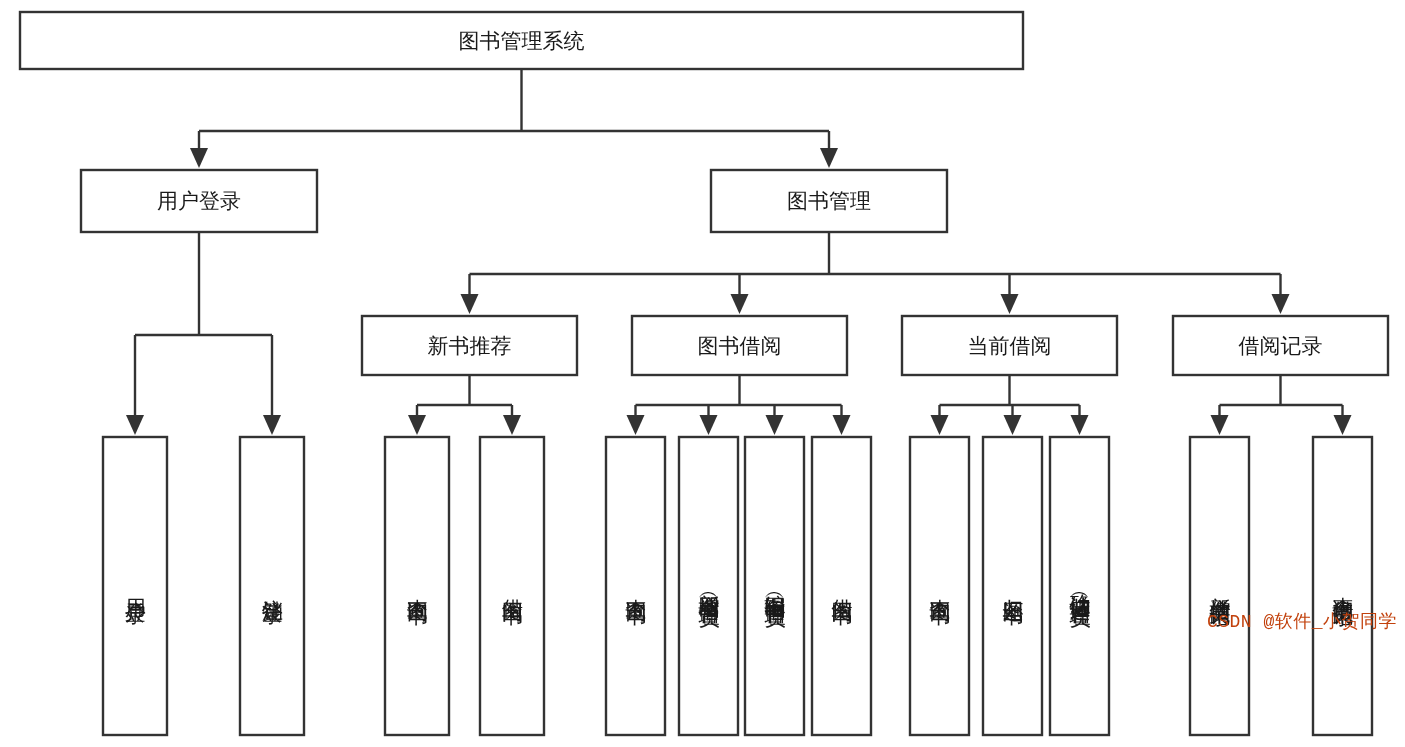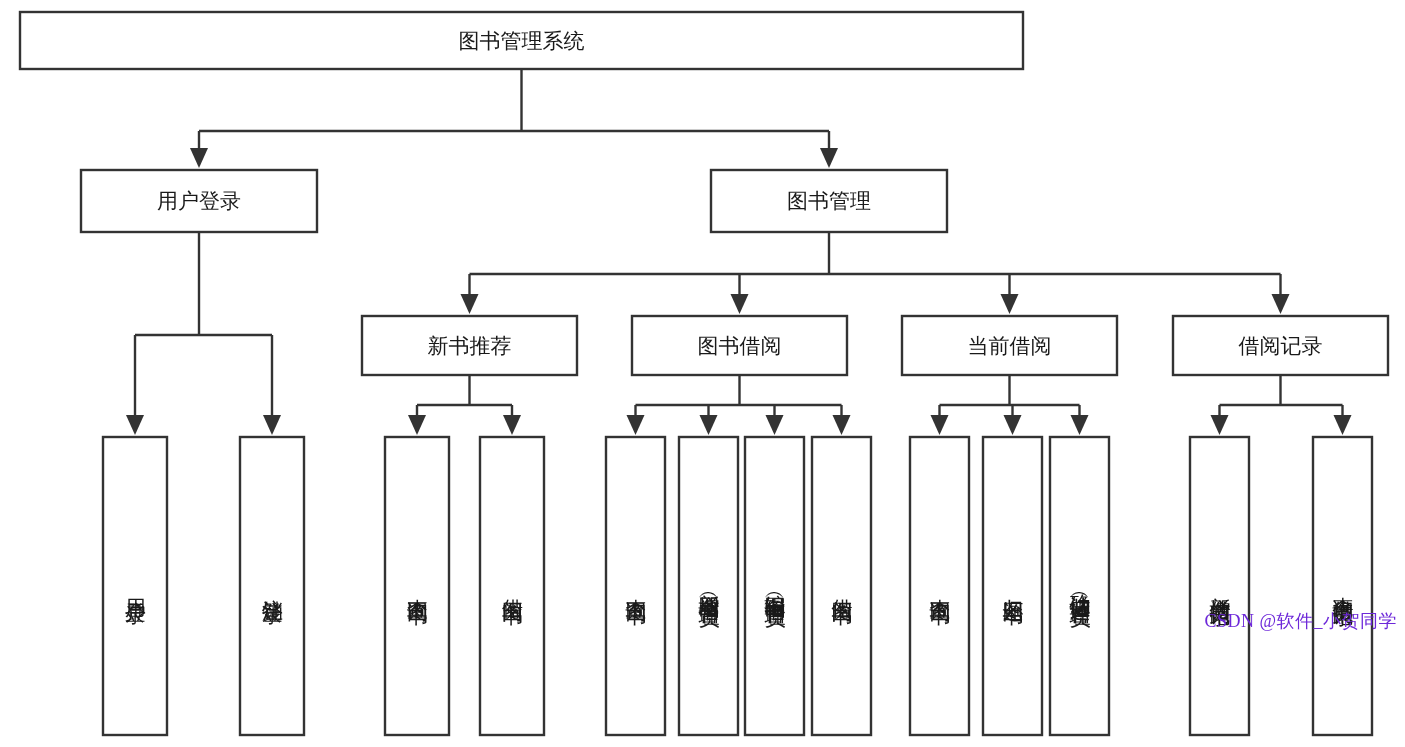--- a/index.html
+++ b/index.html
@@ -65,23 +65,23 @@
     line-height: 1.18;
     color: #1a1a1a;
     letter-spacing: 2px;
     white-space: nowrap;
     text-align: center;
   }
   .watermark {
     position: absolute;
     right: 8px;
     bottom: 4px;
-    font-family: Liberation Serif, serif;
+    font-family: Liberation Mono, monospace;
     font-size: 18px;
-    color: #6d28d9;
+    color: #c2410c;
     white-space: nowrap;
     letter-spacing: 0.5px;
   }
 </style>
 </head>
 <body>
 
 <div id="diagram-root">
 
   <svg id="tree-svg" viewBox="0 0 1405 747">

